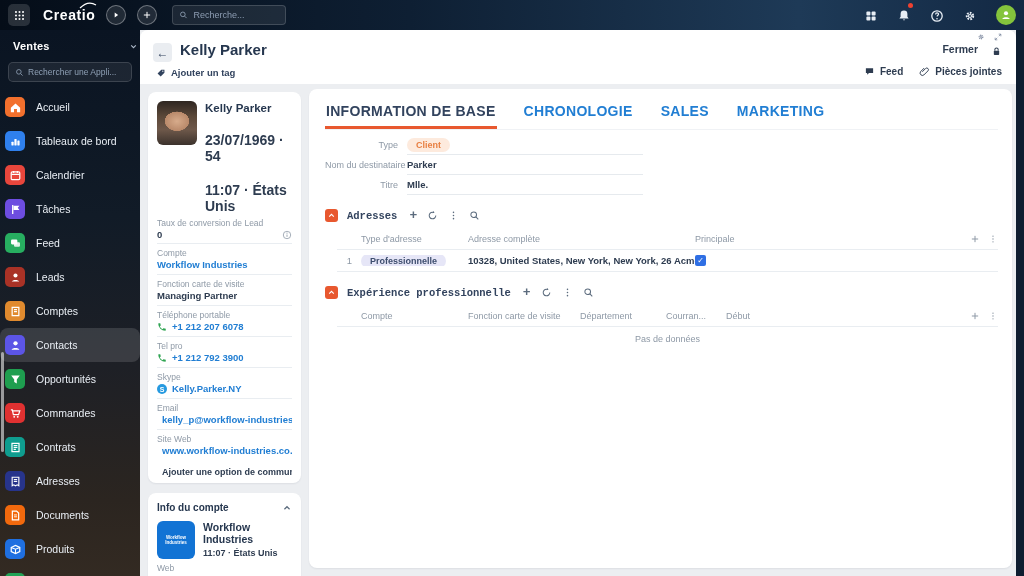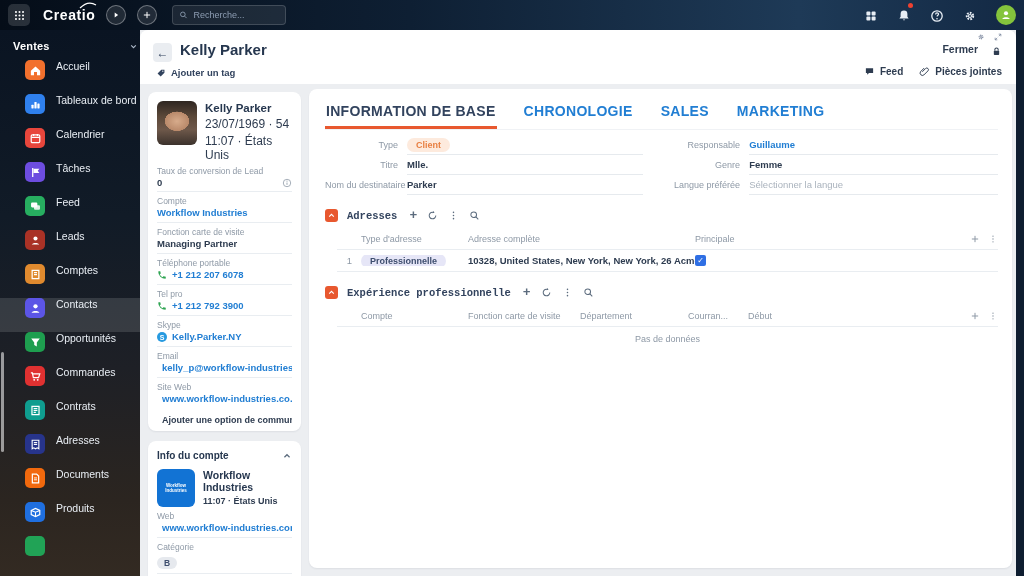--- a/index.html
+++ b/index.html
@@ -32,22 +32,22 @@
   
   .sidebar { position:absolute; left:0; top:30px; width:140px; height:546px;
     background:linear-gradient(180deg,#0a1422 0%,#111b27 34%,#1e2026 62%,#2b2520 86%,#332a22 100%); z-index:20; }
   .sb-scroll { position:absolute; left:1px; top:322px; width:3px; height:100px; border-radius:2px; background:rgba(255,255,255,.55); }
   .sb-ws { display:flex; align-items:center; justify-content:space-between; padding:10px 2px 8px 13px; color:#fff; }
   .sb-ws-label { font-size:11px; font-weight:700; letter-spacing:.2px; }
   .sb-search { margin:2px 8px 8px 8px; height:20px; border-radius:5px; background:rgba(255,255,255,.07);
     border:1px solid rgba(255,255,255,.14); display:flex; align-items:center; padding:0 6px; color:#8fa0b5; }
   .sb-search input { border:0; background:transparent; outline:none; color:#cfd9e6; font-size:8.5px; width:92px; margin-left:4px; font-family:inherit; }
   .sb-search input::placeholder { color:#8fa0b5; }
-  .sb-item { height:34px; display:flex; align-items:flex-start; padding-left:25px; cursor:pointer; }
-  .sb-item.active { background:rgba(255,255,255,.13); }
+  .sb-item { height:34px; display:flex; align-items:center; padding-left:5px; cursor:pointer; }
+  .sb-item.active { background:rgba(255,255,255,.13);border-radius:8px; }
   .sb-ic { width:20px; height:20px; border-radius:5px; display:flex; align-items:center; justify-content:center; color:#fff; flex:none; }
   .sb-ic svg { width:13px; height:13px; }
   .sb-label { color:#e9eef4; font-size:10.5px; margin-left:11px; font-weight:500; white-space:nowrap; }
 
   
   .rstrip { position:absolute; right:0; top:30px; width:8px; height:546px; background:#0e1d30; z-index:25; }
 
   
   .rheader { position:absolute; left:140px; top:30px; width:876px; height:54px; background:#fff;
     border-radius:8px 8px 0 0; z-index:10; }
@@ -68,21 +68,21 @@
   .content { position:absolute; left:140px; top:84px; width:876px; height:492px; background:#eceef1; }
   .leftcol { position:absolute; left:8px; top:8px; width:153px; }
   .card { background:#fff; border-radius:8px; box-shadow:0 1px 2px rgba(20,30,50,.07); }
   .pcard { padding:9px 9px 6px 9px; }
   .p-head { display:flex; margin-bottom:4px; }
   .p-photo { width:40px; height:44px; border-radius:6px; flex:none;
     background: radial-gradient(ellipse 58% 42% at 50% 46%, #d7ab8b 0%, #b9896a 52%, rgba(0,0,0,0) 53%),
                 linear-gradient(180deg,#2e2621 0%,#5b4839 35%,#6e584a 65%,#3b322c 100%); }
   .p-hd { margin-left:8px; }
   .p-name { font-size:11.5px; font-weight:700; color:#26374f; margin-top:1px; }
-  .p-meta { font-size:12px; color:#2e3c50; font-weight:400; margin-top:3px; }
+  .p-meta { font-size:14px; color:#2e3c50; font-weight:700; margin-top:18px; }
   .p-conv { margin-top:4px; border-bottom:1px solid #e9edf1; padding-bottom:2px; }
   .p-label { font-size:8.5px; color:#8e99a6; line-height:10px; white-space:nowrap; overflow:hidden; }
   .p-conv-row { display:flex; justify-content:space-between; align-items:center; }
   .p-val { font-size:9.5px; color:#2e3c50; font-weight:600; line-height:13px; }
   .p-field { padding-top:4px; border-bottom:1px solid #e9edf1; padding-bottom:3px; }
   .p-frow { display:flex; align-items:center; gap:5px; margin-top:1px; white-space:nowrap; overflow:hidden; }
   .p-link { font-size:9.5px; color:#217ed3; font-weight:600; line-height:12px; }
   .p-dark { font-size:9.5px; color:#2e3c50; font-weight:700; line-height:12px; }
   .p-add { display:flex; align-items:center; gap:5px; margin-top:7px; color:#2e3c50; font-size:9px; font-weight:600; white-space:nowrap; overflow:hidden; cursor:pointer; }
   .skype-badge { width:10px; height:10px; border-radius:50%; background:#279ae0; color:#fff; font-size:7px; font-weight:700;
@@ -128,21 +128,21 @@
   .td { font-size:9.5px; color:#2e3c50; font-weight:600; white-space:nowrap; overflow:hidden; }
   .c-num { width:24px; text-align:right; padding-right:9px; color:#8e99a6; font-weight:400; flex:none; }
   .c-type { width:107px; flex:none; }
   .c-addr { width:227px; flex:none; }
   .c-flex { flex:1; }
   .c-act { width:34px; flex:none; display:flex; justify-content:flex-end; align-items:center; gap:8px; color:#8e99a6; }
   .c-act svg { width:10px; height:10px; cursor:pointer; }
   .pill-prof { background:#e6e6f7; color:#3e4e6e; font-size:9px; font-weight:700; border-radius:9px; padding:2px 9px; }
   .checkbox { width:11px; height:11px; border-radius:2px; background:#2f6fe4; color:#fff; font-size:8px;
     display:flex; align-items:center; justify-content:center; cursor:pointer; }
-  .e-c1 { width:107px; flex:none; } .e-c2 { width:112px; flex:none; } .e-c3 { width:108px; flex:none; }
+  .e-c1 { width:107px; flex:none; } .e-c2 { width:112px; flex:none; } .e-c3 { width:86px; flex:none; }
   .e-c4 { width:60px; flex:none; } .e-c5 { width:56px; flex:none; }
   .empty { text-align:center; font-size:9px; color:#8e99a6; padding:7px 0; }
 </style>
 </head>
 <body>
 
 <svg width="0" height="0" style="position:absolute">
 <defs>
 <symbol id="i-home" viewBox="0 0 14 14">
         <path d="M2 7.2 7 2.8l5 4.4V12H8.6V8.6H5.4V12H2z" fill="currentColor"></path>
@@ -363,20 +363,26 @@
   </div>
 </div>
 
 <div class="sidebar">
   <div class="sb-ws">
     <span class="sb-ws-label">Ventes</span>
     <svg class="ic" style="width:9px;height:9px;color:#aebaca">
         <use href="#i-chevdown"></use>
       </svg>
   </div>
+  <div class="sb-search">
+    <svg class="ic" style="width:9px;height:9px">
+        <use href="#i-search"></use>
+      </svg>
+    <input placeholder="Rechercher une Appli..." style="">
+  </div>
 
   <div class="sb-item">
       <span class="sb-ic" style="background: rgb(242, 112, 45);">
         <svg>
           <use href="#i-home"></use>
         </svg>
       </span>
       <span class="sb-label">Accueil</span>
     </div>
   <div class="sb-item">
@@ -663,40 +669,26 @@
 
     <div class="form">
       <div>
         <div class="frow">
           <span class="flabel">Type</span>
           <span class="fval">
               <span class="pill-client">Client</span>
             </span>
         </div>
         <div class="frow">
+          <span class="flabel">Nom du destinataire</span>
+          <span class="fval">Parker</span>
+        </div>
+        <div class="frow">
           <span class="flabel">Titre</span>
           <span class="fval">Mlle.</span>
-        </div>
-        <div class="frow">
-          <span class="flabel">Nom du destinataire</span>
-          <span class="fval">Parker</span>
-        </div>
-      </div>
-      <div>
-        <div class="frow">
-          <span class="flabel">Responsable</span>
-          <span class="fval link">Guillaume</span>
-        </div>
-        <div class="frow">
-          <span class="flabel">Genre</span>
-          <span class="fval">Femme</span>
-        </div>
-        <div class="frow">
-          <span class="flabel">Langue préférée</span>
-          <span class="fval ph">Sélectionner la langue</span>
         </div>
       </div>
     </div>
 
     <div class="section">
       <div class="sec-head">
         <span class="sec-ic">
             <svg>
               <use href="#i-chevup"></use>
             </svg>

